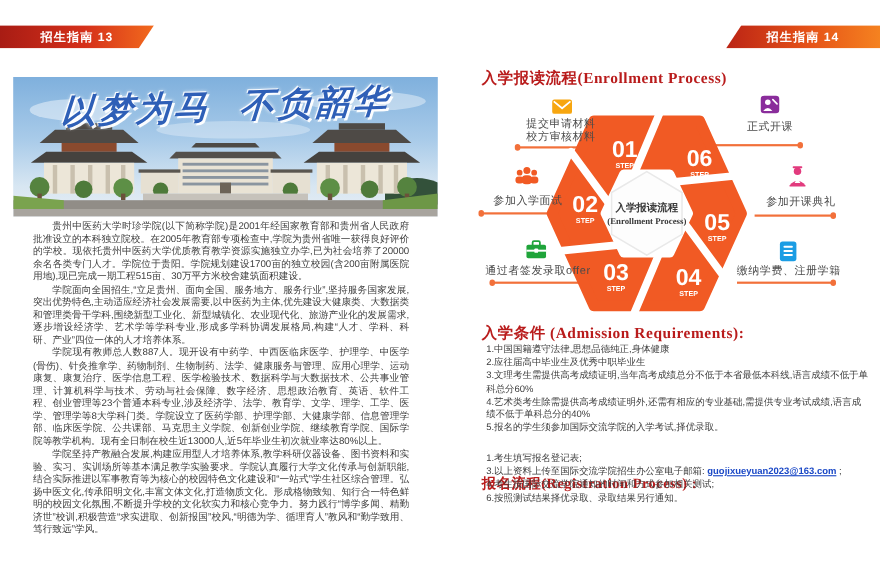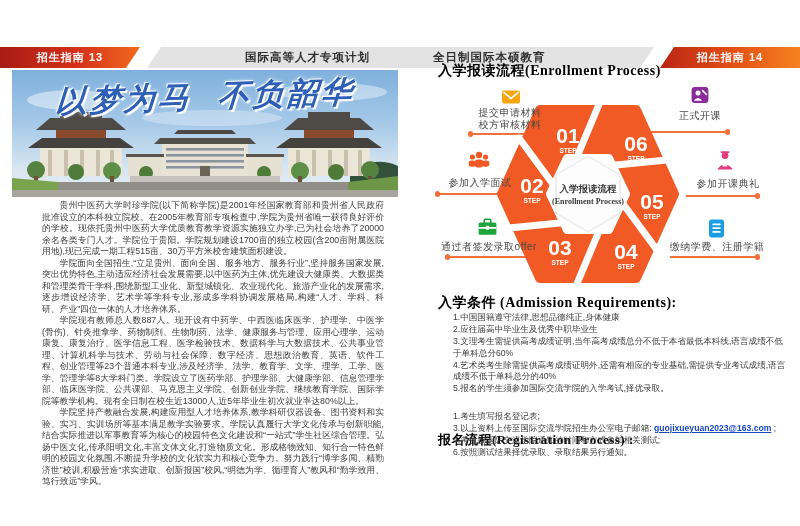--- a/index.html
+++ b/index.html
@@ -1,19 +1,19 @@
 <!DOCTYPE html>
 <html><head>
 <meta charset="utf-8">
 <style>
   html,body{margin:0;padding:0;background:#fff;}
   #page{position:relative;width:800px;height:526px;background:#fff;overflow:hidden;
         font-family:"Liberation Sans",sans-serif;}
   
-  .hdr{position:absolute;top:47px;left:0;width:800px;height:30px;}
+  .hdr{position:absolute;top:23px;left:0;width:800px;height:30px;}
   .tab{position:absolute;top:0;height:21px;color:#fff;font-size:11px;font-weight:bold;
        display:flex;align-items:center;justify-content:center;letter-spacing:1px;}
   .tab-l{left:0;width:140px;background:linear-gradient(90deg,#a81c14,#d5301a 55%,#f26a1d);
          clip-path:polygon(0 0,100% 0,calc(100% - 14px) 100%,0 100%);}
   .tab-r{left:660px;width:140px;background:linear-gradient(90deg,#bb2415,#e65317 55%,#f58220);
          clip-path:polygon(14px 0,100% 0,100% 100%,0 100%);justify-content:center;}
   .hdr-mid{position:absolute;left:147px;top:0;width:507px;height:21px;background:#e3e3e3;
            clip-path:polygon(14px 0,100% 0,calc(100% - 14px) 100%,0 100%);}
   .hdr-mid span{position:absolute;top:0;height:21px;line-height:21px;font-size:11.5px;
                 font-weight:bold;color:#2f2f2f;letter-spacing:1px;}
@@ -21,31 +21,31 @@
   
   .photo{position:absolute;left:12px;top:70px;width:386px;height:127px;overflow:hidden;
          background:linear-gradient(180deg,#7fb0dd 0%,#a9cbe9 45%,#d7e6f2 78%,#e8eef4 100%);}
   .callig{position:absolute;left:0;top:6px;width:100%;text-align:center;
           font-style:italic;font-weight:bold;font-size:31px;color:#2e5fb7;letter-spacing:3px;
           transform:skewX(-6deg) rotate(-2deg);
           text-shadow:2px 2px 0 rgba(255,255,255,.95),-1px -1px 0 rgba(255,255,255,.9),0 0 4px #fff;}
   .callig .p2{margin-left:26px;}
   .photo svg{position:absolute;left:0;top:0;}
   
-  .bodytxt{position:absolute;left:42px;top:200px;width:342px;color:#3d3d3d;
+  .bodytxt{position:absolute;left:30px;top:200px;width:342px;color:#3d3d3d;
            font-size:8.8px;line-height:11.5px;text-align:justify;}
   .bodytxt p{margin:0;text-indent:2em;}
   
-  .h-serif{font-family:"Liberation Serif","DejaVu Serif",serif;font-weight:bold;color:#000000;}
+  .h-serif{font-family:"Liberation Serif","DejaVu Serif",serif;font-weight:bold;color:#b91c1c;}
   .rp-title{position:absolute;left:438px;top:62px;font-size:14px;letter-spacing:.5px;}
   .adm-title{position:absolute;left:438px;top:294px;font-size:14px;letter-spacing:.5px;}
   .reg-title{position:absolute;left:438px;top:393px;font-size:13px;letter-spacing:.5px;margin-top:38px;}
   .itemlist{position:absolute;width:352px;color:#3c3c3c;font-size:8.6px;line-height:11.5px;}
   .adm-list{left:438px;top:312px;} .reg-list{left:438px;top:411px;}
-  .itemlist div{margin:0 0 .5px 15px;}
+  .itemlist div{margin:0 0 .5px 4px;}
   .email{color:#1947c6;font-weight:bold;text-decoration:underline;cursor:pointer;}
   
   .hexsvg{position:absolute;left:488px;top:94px;width:200px;height:200px;}
   .connector{position:absolute;height:1.6px;background:#f2703a;}
   .connector .dot{position:absolute;top:-1.9px;width:5.4px;height:5.4px;border-radius:50%;
                   background:#f2703a;}
   .dot-l{left:-2px;} .dot-r{right:-2px;}
   .callout-label{position:absolute;text-align:center;font-size:10px;color:#4a4a4a;
                  line-height:11.5px;letter-spacing:.5px;}
   .callout-icon{position:absolute;}
@@ -53,24 +53,20 @@
   .centertxt{font-family:"Liberation Serif","DejaVu Serif",serif;font-weight:bold;fill:#3a3a3a;}
 </style>
 </head>
 <body>
 
 <div id="page">
 
   <div class="hdr">
     <div class="tab tab-l">
       <span>招生指南 13</span>
-    </div>
-    <div class="hdr-mid">
-      <span class="hdr-txt-a">国际高等人才专项计划</span>
-      <span class="hdr-txt-b">全日制国际本硕教育</span>
     </div>
     <div class="tab tab-r">
       <span>招生指南 14</span>
     </div>
   </div>
 
   <div class="photo">
     <svg width="386" height="127" viewBox="0 0 386 127">
 
       <ellipse cx="60" cy="30" rx="45" ry="10" fill="#ffffff" opacity=".45"></ellipse>

